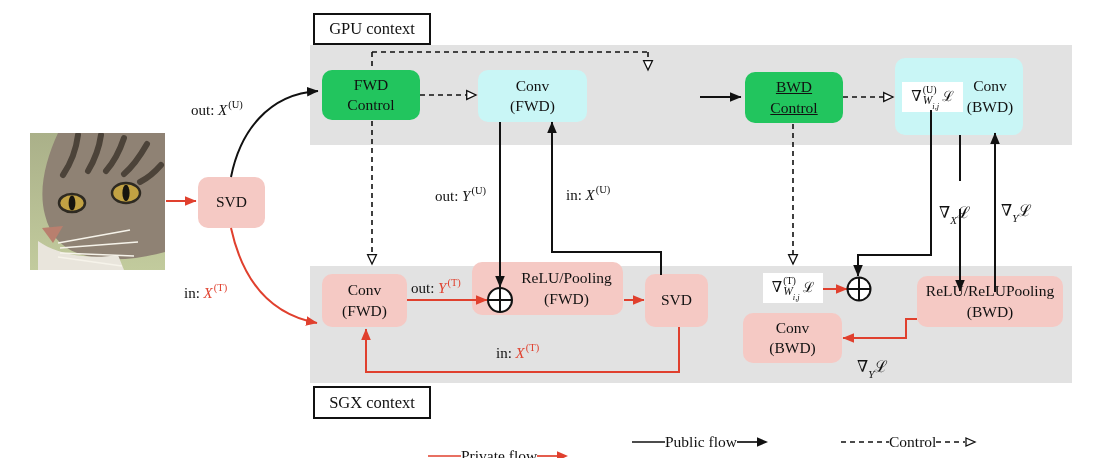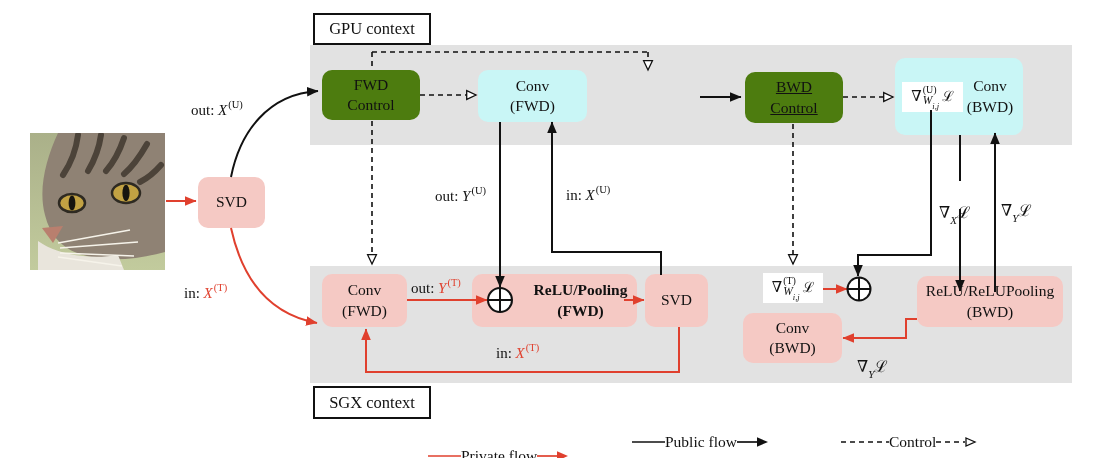--- a/index.html
+++ b/index.html
@@ -11,21 +11,21 @@
   .ctxlabel{
     position:absolute;background:#fff;border:2px solid #111;
     display:flex;align-items:center;justify-content:center;
     font-size:16.5px;z-index:3;
   }
   .node{
     position:absolute;border-radius:10px;z-index:2;
     display:flex;flex-direction:column;align-items:center;justify-content:center;
     font-size:15.5px;line-height:1.3;text-align:center;
   }
-  .green{background:#4d7c0f;}
+  .green{background:#22c55e;}
   .cyan{background:#c9f6f6;}
   .pink{background:#f5c9c4;}
   .whitebox{
     position:absolute;background:#fff;z-index:2;
     display:flex;align-items:center;justify-content:center;
   }
   .flabel{position:absolute;font-size:15px;white-space:nowrap;z-index:4;}
   .flabel i{font-style:italic;}
   .flabel sup{font-size:10.5px;position:relative;top:-1px;margin-left:1px;}
   .red{color:#e0402e;}
@@ -120,21 +120,21 @@
     <div style="position:absolute;left:66px;top:0;width:58px;height:77px;display:flex;flex-direction:column;align-items:center;justify-content:center;">
       <span>Conv</span>
       <span>(BWD)</span>
     </div>
   </div>
 
   <div class="node pink" style="left:322px;top:274px;width:85px;height:53px;">
     <span>Conv</span>
     <span>(FWD)</span>
   </div>
-  <div class="node pink" style="left:472px;top:274px;width:151px;height:53px;padding-left:14px;font-weight:bold;">
+  <div class="node pink" style="left:472px;top:262px;width:151px;height:53px;padding-left:0;">
     <span style="margin-left:38px;">ReLU/Pooling</span>
     <span style="margin-left:38px;">(FWD)</span>
   </div>
   <div class="node pink" style="left:645px;top:274px;width:63px;height:53px;">
     <span>SVD</span>
   </div>
   <div class="whitebox" style="left:763px;top:273px;width:60px;height:30px;">
     <span class="gw">
       <span>∇</span>
         <span class="stk">

